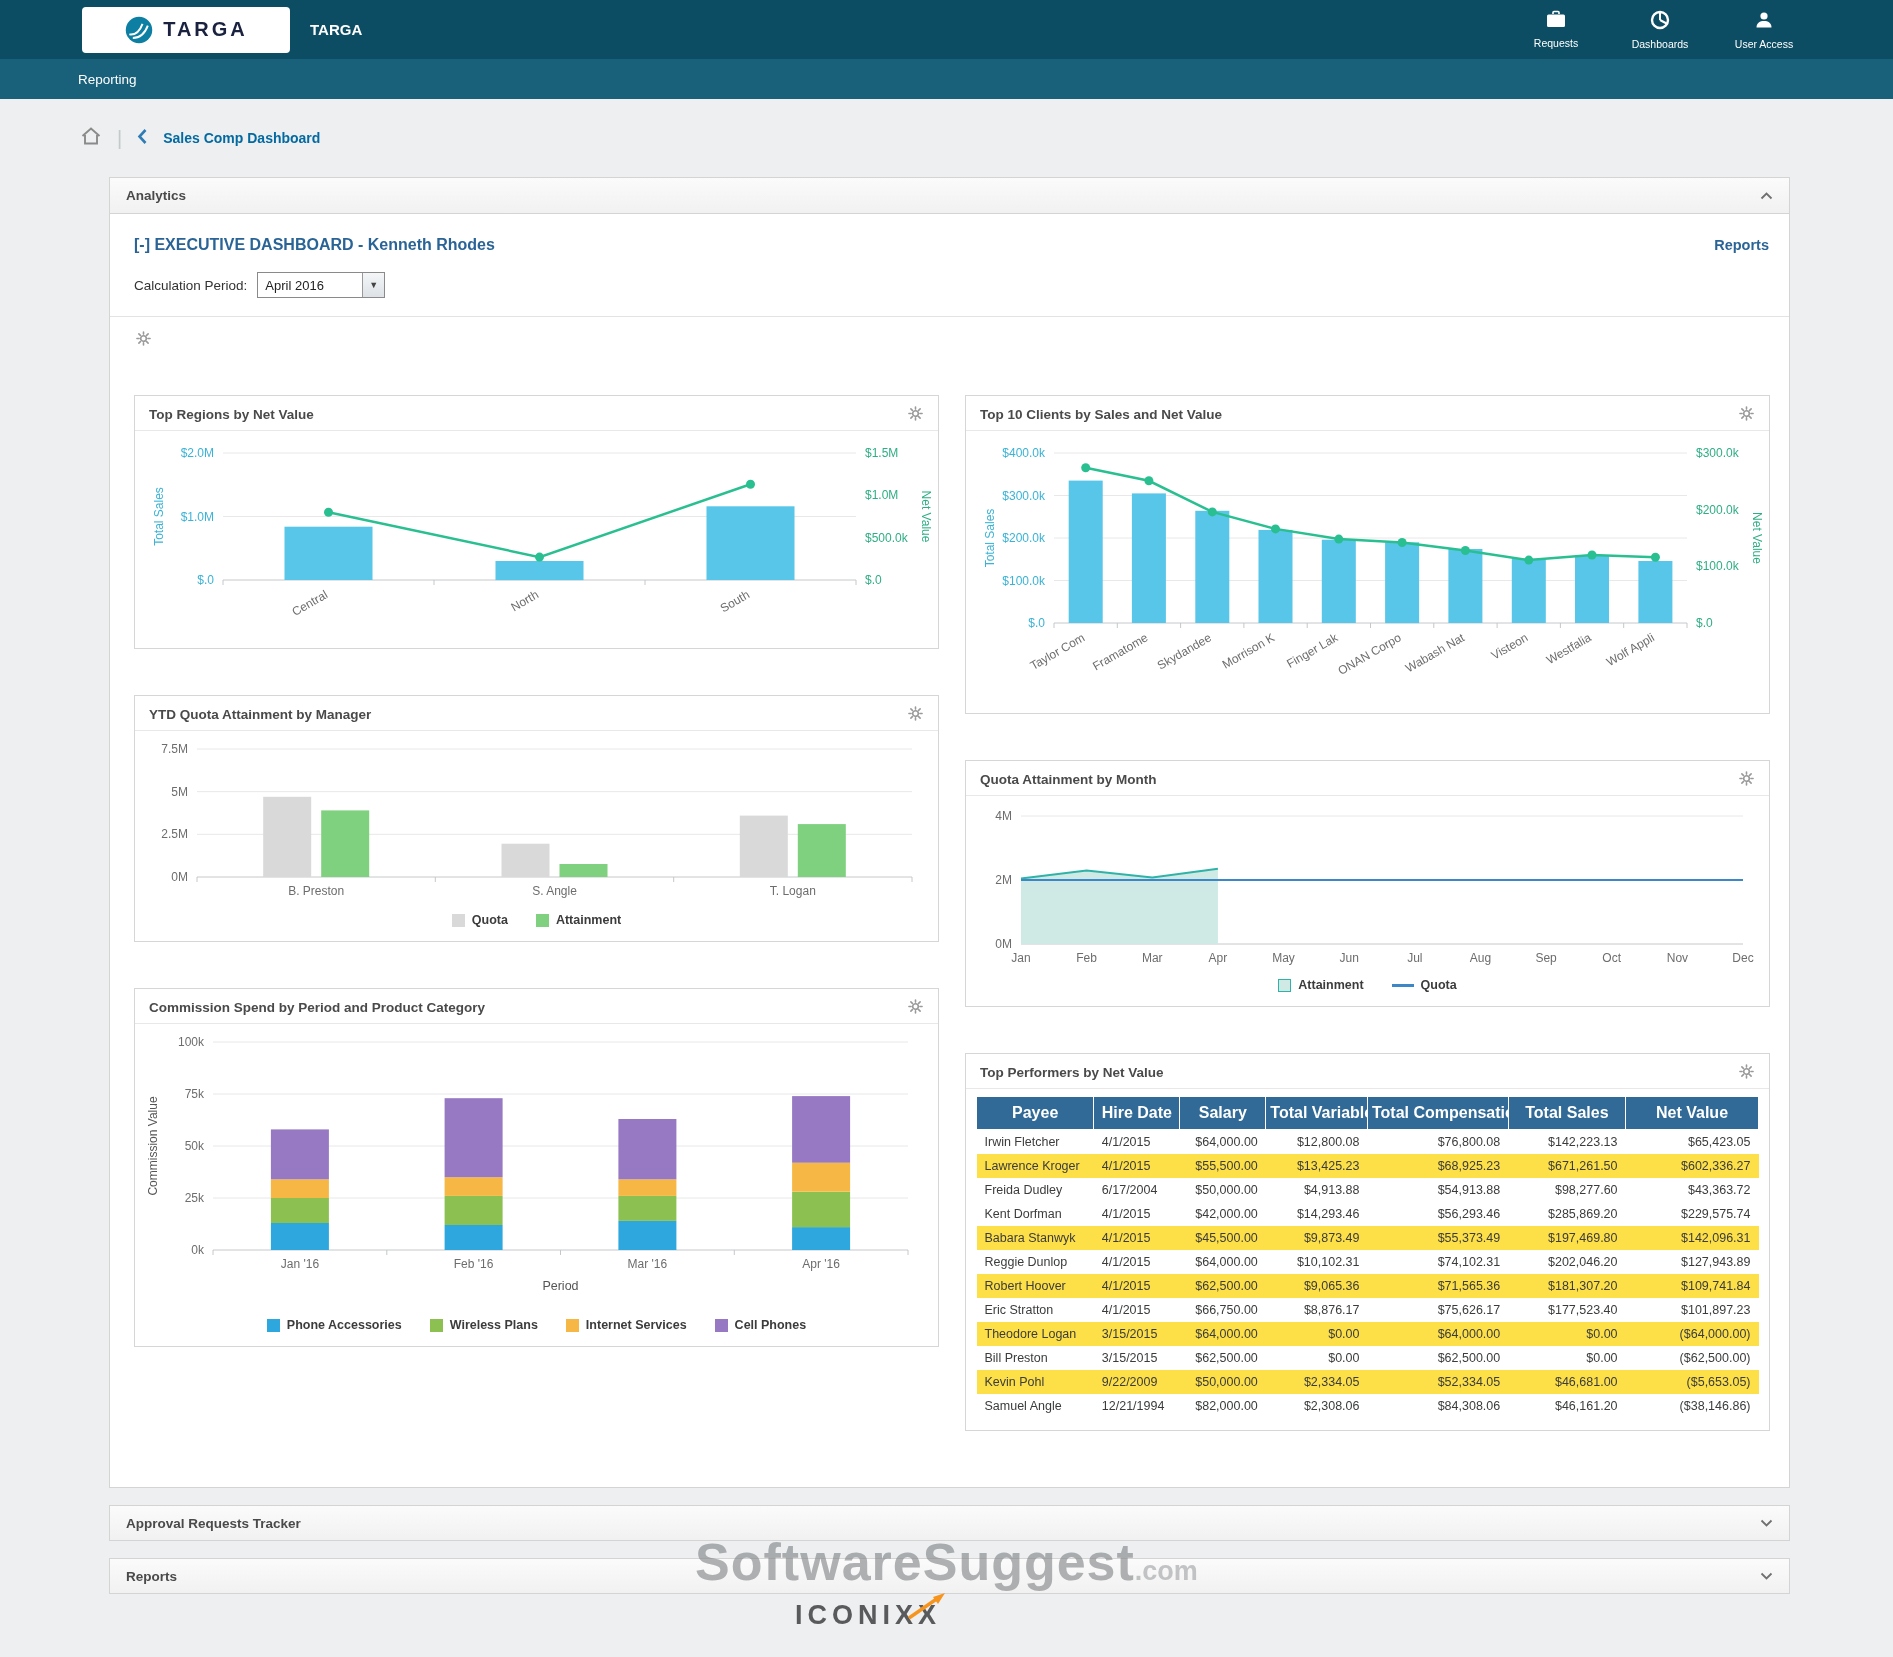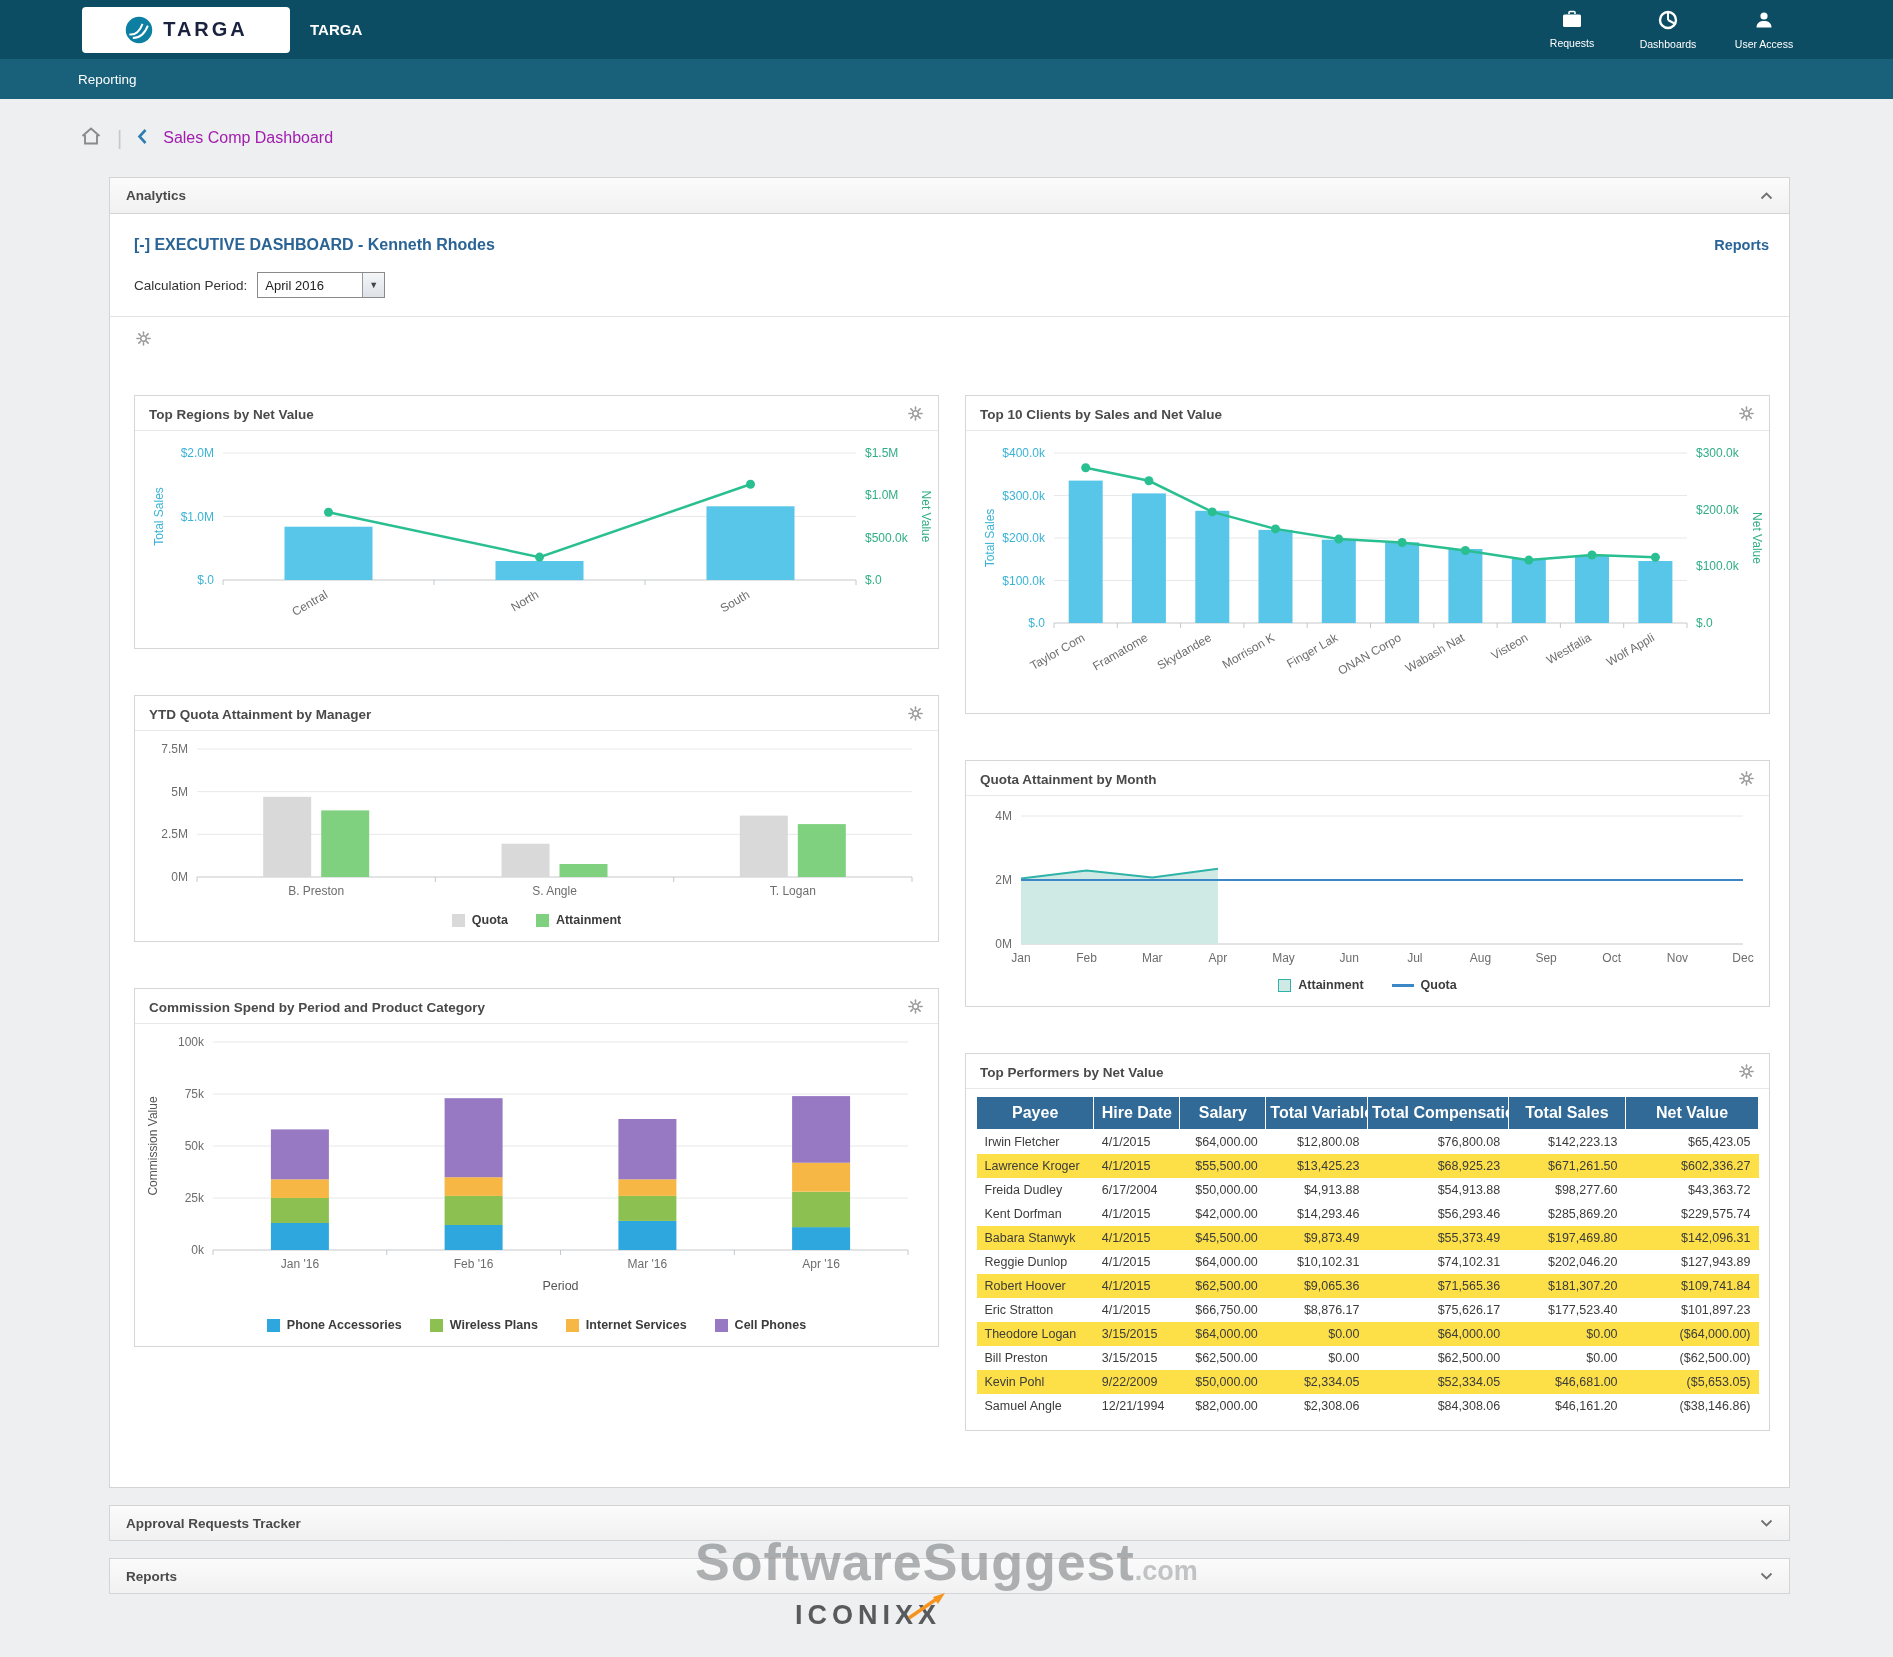--- a/index.html
+++ b/index.html
@@ -6,30 +6,30 @@
   body{width:1893px;height:1657px;background:#edeff0;font-family:"Liberation Sans",sans-serif;color:#333;position:relative;overflow:hidden;}
   svg text{font-family:"Liberation Sans",sans-serif;}
   .cp{cursor:pointer;}
 
   
   .topbar{height:59px;background:#0d4d63;display:flex;align-items:center;position:relative;}
   .logo-box{margin-left:82px;width:208px;height:46px;background:#fff;border-radius:4px;display:flex;align-items:center;justify-content:center;gap:9px;}
   .logo-mark{width:30px;height:30px;}
   .logo-text{font-size:20px;font-weight:bold;color:#1a2240;letter-spacing:3px;}
   .app-title{color:#fff;font-size:15px;font-weight:bold;margin-left:20px;}
-  .topnav{position:absolute;right:94px;top:0;height:100%;display:flex;gap:26px;align-items:center;}
+  .topnav{position:absolute;right:94px;top:0;height:100%;display:flex;gap:34px;align-items:center;}
   .nav-item{display:flex;flex-direction:column;align-items:center;gap:4px;width:70px;}
   .nav-label{color:#fff;font-size:10.5px;white-space:nowrap;}
 
   .subnav{height:40px;background:#19607b;display:flex;align-items:center;padding-left:78px;}
   .subnav-label{color:#fff;font-size:13.5px;}
 
   .crumb-row{height:78px;display:flex;align-items:center;padding-left:80px;gap:15px;}
   .crumb-divider{color:#c6c9cb;font-size:20px;font-weight:300;}
-  .crumb-title{font-size:16px;font-weight:normal;color:#a21caf;}
+  .crumb-title{font-size:14px;font-weight:bold;color:#0369a1;}
 
   .main-card{margin:0 103px 17px 109px;background:#fff;border:1px solid #d4d4d4;}
   .panel-bar{height:36px;background:linear-gradient(#fbfbfb,#f1f1f1);display:flex;align-items:center;justify-content:space-between;padding:0 16px;}
   .panel-bar.with-border{border-bottom:1px solid #d4d4d4;}
   .panel-bar-title{font-size:13.5px;font-weight:bold;color:#4a4a4a;}
 
   .dash-section{padding:18px 18px 56px 24px;}
   .dash-head{display:flex;justify-content:space-between;align-items:center;margin:4px 2px 18px 0;}
   .dash-title{color:#2a6496;font-size:16px;font-weight:bold;}
   .reports-link{color:#2a6496;font-size:14.5px;font-weight:bold;}

